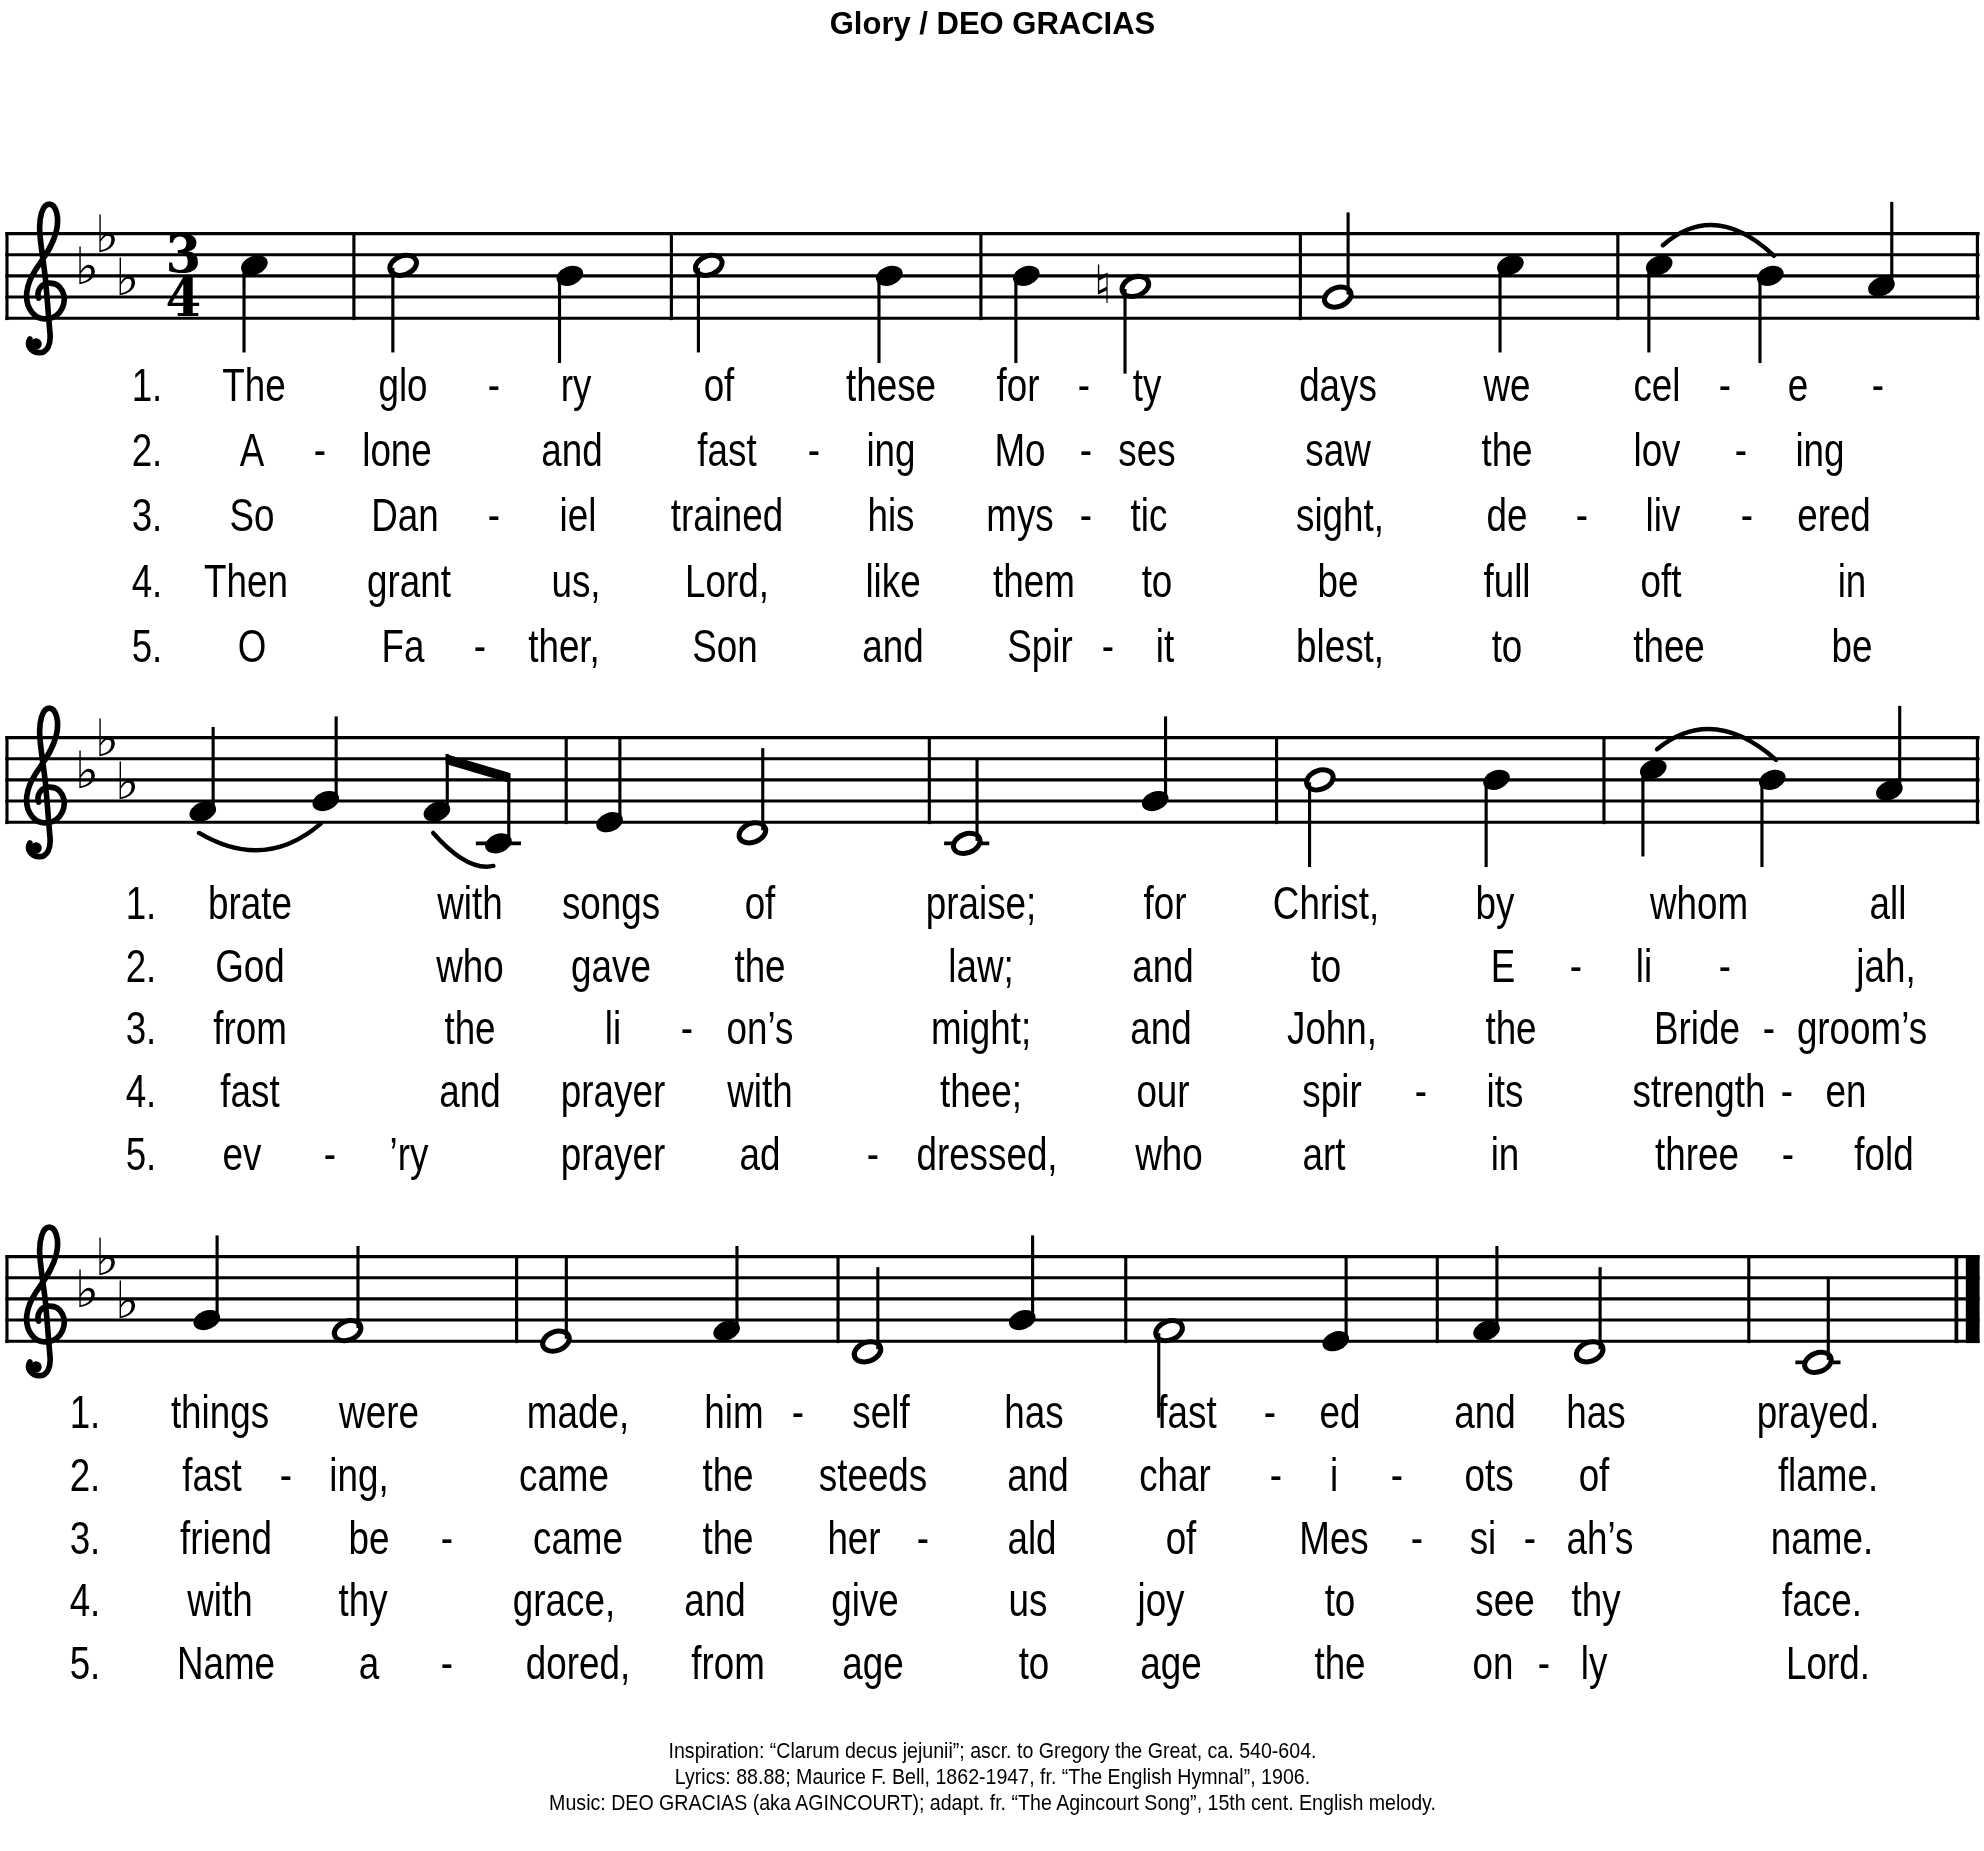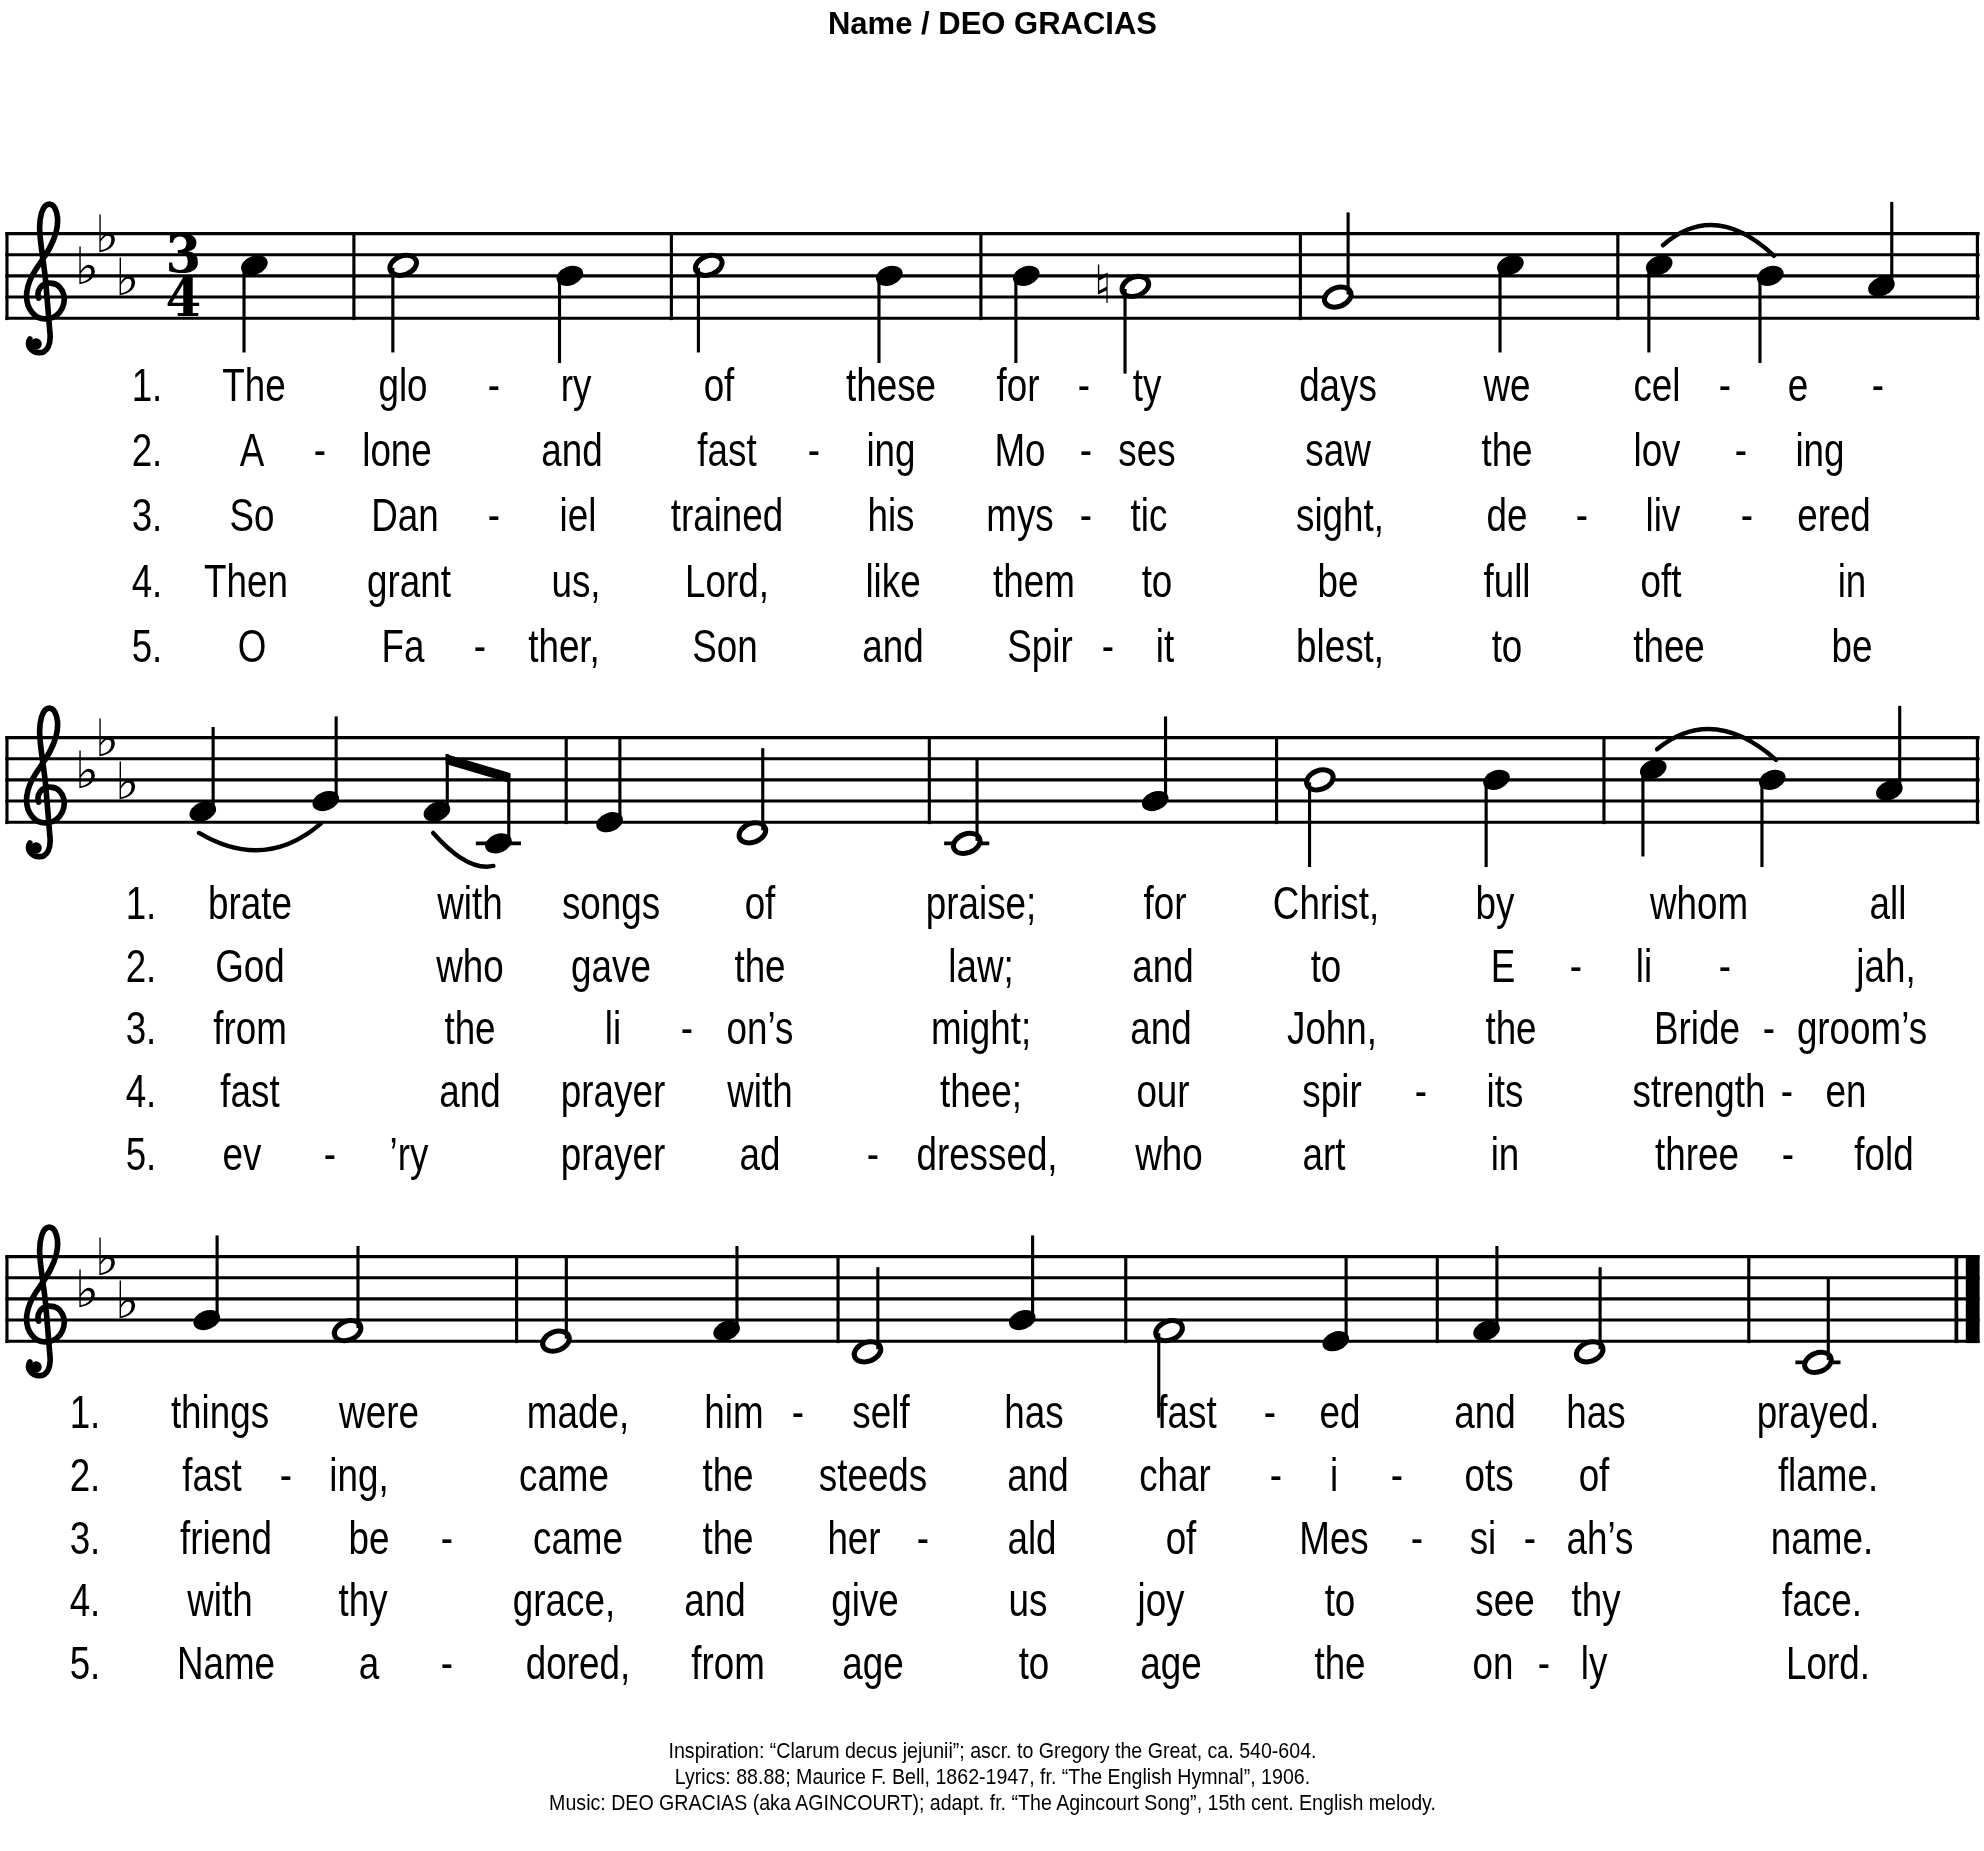--- a/index.html
+++ b/index.html
@@ -12,21 +12,21 @@
   .lyr-row{position:absolute;left:0;width:100%;height:56px;}
   .tok{position:absolute;transform:translateX(-50%) scaleX(0.8);transform-origin:center;
        white-space:nowrap;font-size:46px;line-height:56px;}
   .footer{position:absolute;left:0;top:1738px;width:100%;text-align:center;}
   .footer p{margin:0;font-size:21.3px;line-height:26px;transform:scaleX(0.92);transform-origin:center;}
 </style>
 </head>
 <body>
 
 <div class="page">
-  <div class="subtitle">Name / DEO GRACIAS</div>
+  <div class="subtitle">Glory / DEO GRACIAS</div>
   <div id="score">
       <svg class="system" width="1985" height="326" style="top:127px;" viewBox="0 0 3165 520">
         <line x1="8" y1="170" x2="3157" y2="170" stroke="#000" stroke-width="5"></line>
         <line x1="8" y1="203.75" x2="3157" y2="203.75" stroke="#000" stroke-width="5"></line>
         <line x1="8" y1="237.5" x2="3157" y2="237.5" stroke="#000" stroke-width="5"></line>
         <line x1="8" y1="271.25" x2="3157" y2="271.25" stroke="#000" stroke-width="5"></line>
         <line x1="8" y1="305" x2="3157" y2="305" stroke="#000" stroke-width="5"></line>
         <rect x="8" y="168" width="5" height="140" fill="#000"></rect>
         <rect x="561.37" y="168" width="5" height="140" fill="#000"></rect>
         <rect x="1067.77" y="168" width="5" height="140" fill="#000"></rect>

